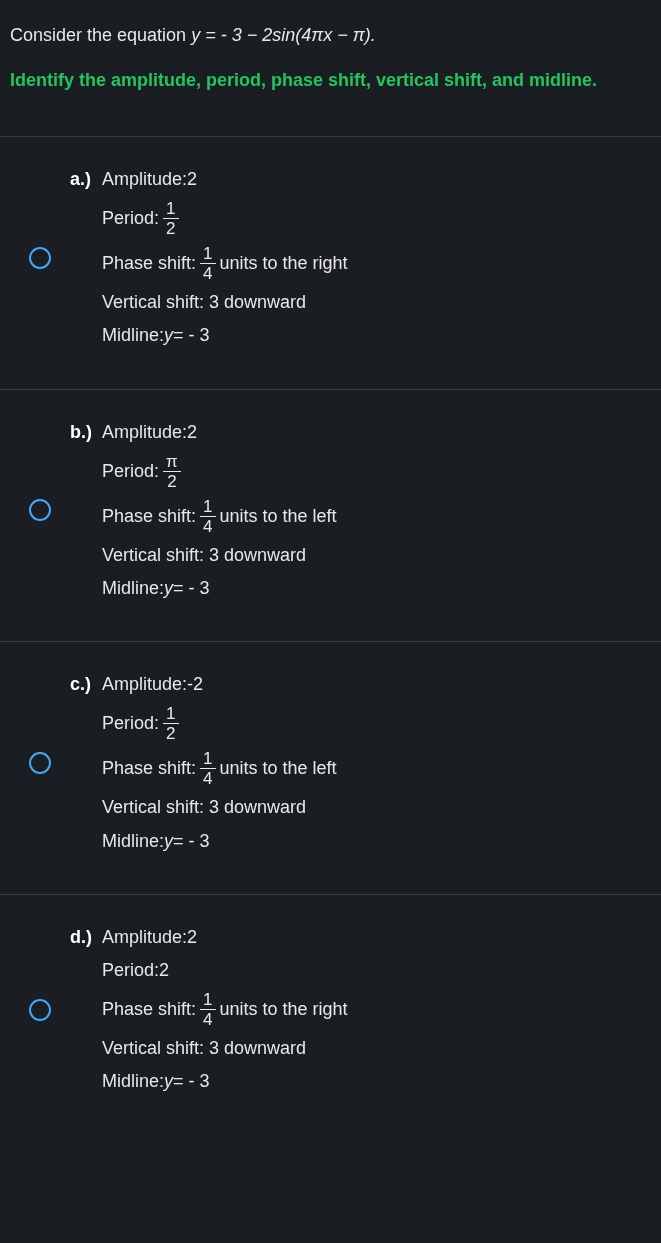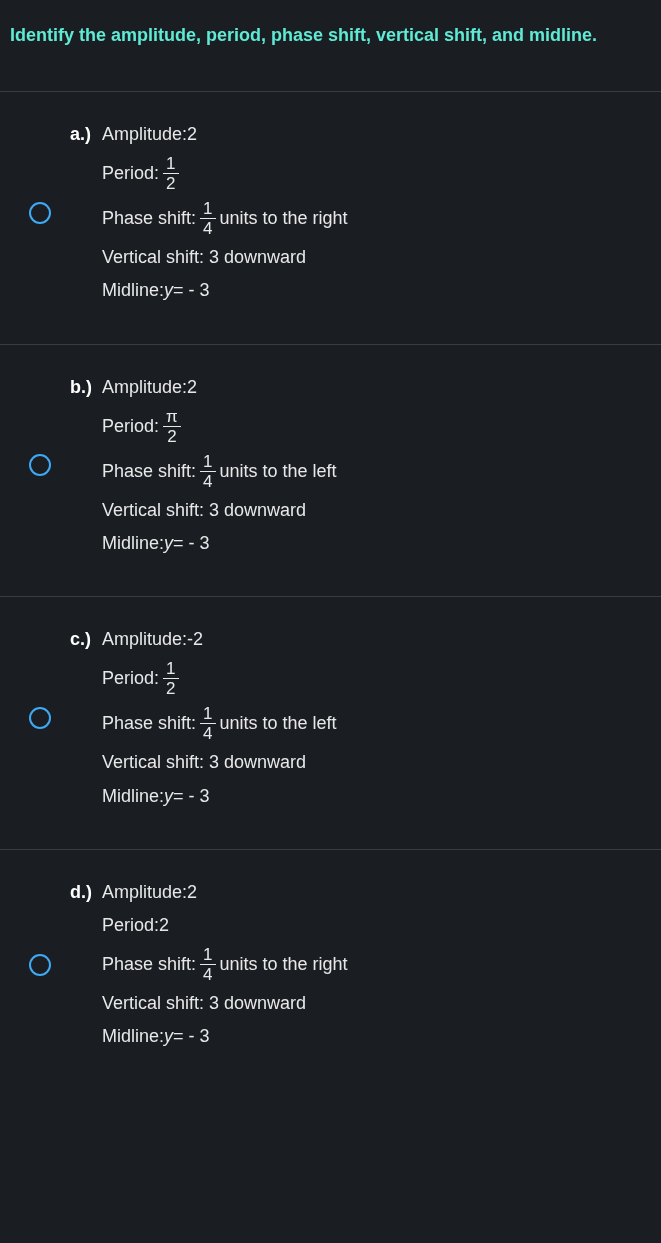--- a/index.html
+++ b/index.html
@@ -10,21 +10,21 @@
     font-family: Arial, Helvetica, sans-serif;
     font-size: 18px;
     width: 661px;
   }
   .question {
     padding: 4px 10px 24px 10px;
     line-height: 1.5;
   }
   .question .ital { font-style: italic; }
   .equation { font-style: italic; }
-  .bold { font-weight: bold; color: #5eead4; }
+  .bold { font-weight: bold; color: #22c55e; }
   .option-block {
     border-top: 1px solid #3a3d40;
     padding: 30px 10px 40px 10px;
     display: flex;
     align-items: center;
   }
   .radio-wrap {
     width: 60px;
     display: flex;
     justify-content: center;
@@ -72,20 +72,26 @@
     line-height: 1;
   }
   .frac .num { padding: 0 3px 1px 3px; border-bottom: 1px solid #e8e8e8; }
   .frac .den { padding: 1px 3px 0 3px; }
   .mid .ital { font-style: italic; }
 </style>
 </head>
 <body>
 
 <div class="question">
+  <p>
+    <span>Consider the equation </span>
+    <span class="equation">
+      <span class="ital">y</span><span> = </span><span>- 3 − 2sin(4πx − π).</span>
+    </span>
+  </p>
   <p class="bold">Identify the amplitude, period, phase shift, vertical shift, and midline.</p>
 </div>
 
 <div id="options">
   <div class="option-block">
     <div class="radio-wrap">
       <div class="radio"></div>
     </div>
     <div class="content">
       <div class="lines">

